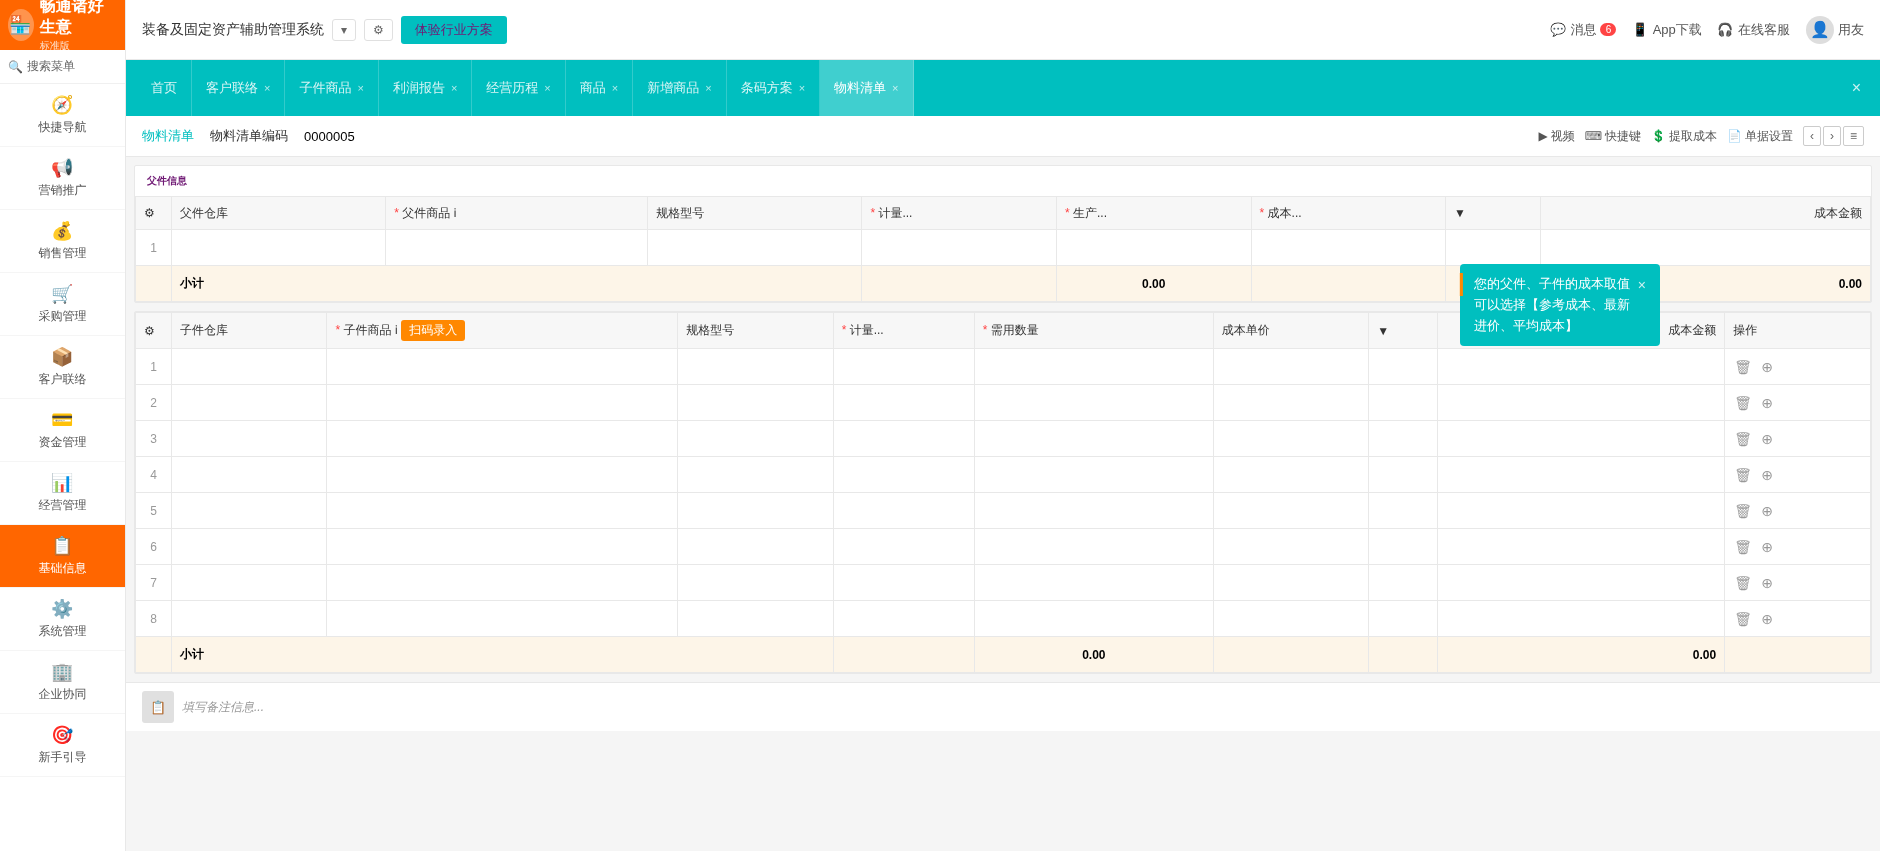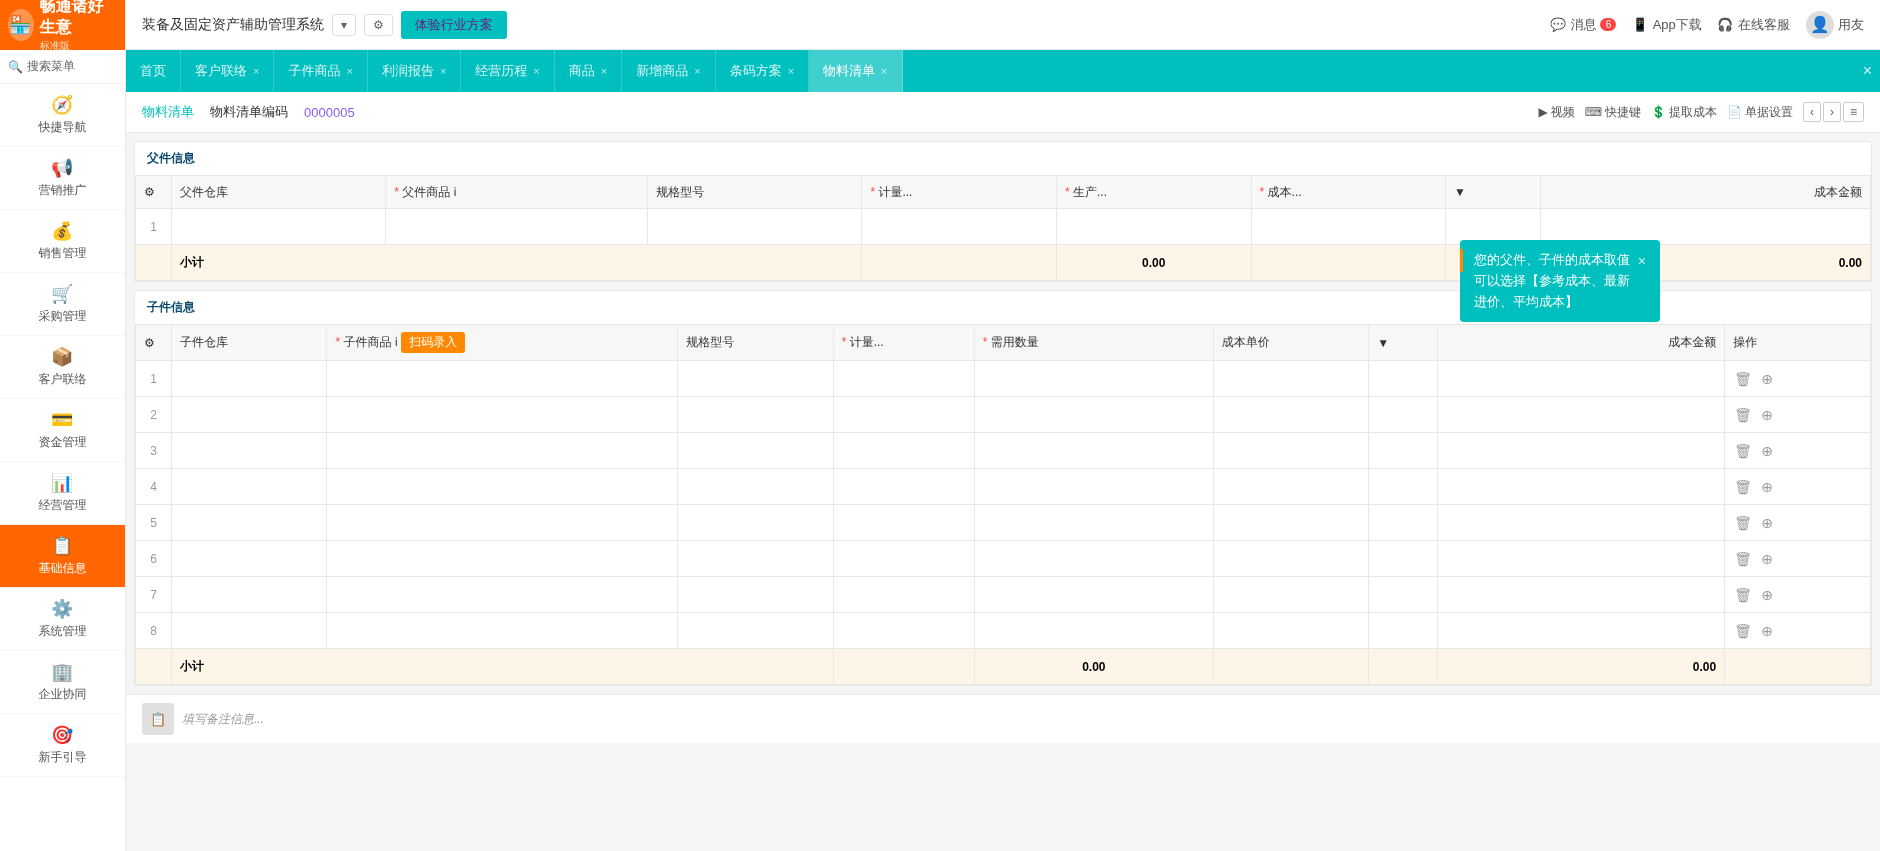--- a/index.html
+++ b/index.html
@@ -62,21 +62,21 @@
     .main-area {
       flex: 1;
       display: flex;
       flex-direction: column;
       overflow: hidden;
     }
 
     
     .top-header {
       background: #fff;
-      height: 50px;
+      height: 60px;
       display: flex;
       align-items: center;
       justify-content: space-between;
       padding: 0 16px;
       border-bottom: 1px solid #e8e8e8;
     }
     .header-left {
       display: flex;
       align-items: center;
       gap: 8px;
@@ -131,22 +131,22 @@
       align-items: center;
       justify-content: center;
       font-size: 16px;
     }
 
     
     .tab-bar {
       background: #00bfbf;
       display: flex;
       align-items: center;
-      height: 42px;
-      padding: 0 0;
+      height: 56px;
+      padding: 0 11px;
       overflow: hidden;
     }
     .tab-item {
       display: flex;
       align-items: center;
       height: 100%;
       padding: 0 14px;
       font-size: 13px;
       color: rgba(255,255,255,0.85);
       cursor: pointer;
@@ -202,23 +202,23 @@
     .page-actions-item {
       display: flex;
       align-items: center;
       gap: 3px;
       cursor: pointer;
     }
 
     
     .section { background: #fff; margin: 8px; border: 1px solid #e8e8e8; border-radius: 2px; }
     .section-title {
-      font-size: 12px;
+      font-size: 10px;
       font-weight: bold;
-      color: #0c4a6e;
+      color: #701a75;
       padding: 8px 12px;
     }
 
     
     .data-table {
       width: 100%;
       border-collapse: collapse;
       font-size: 12px;
     }
     .data-table th {
@@ -477,21 +477,21 @@
     </div>
   </div>
 
   <div class="content-area" style="position:relative;">
 
     <div class="page-header">
       <span class="page-breadcrumb">
         <span>物料清单</span>
       </span>
       <span style="color:#333;">物料清单编码</span>
-      <span style="color:#8b5cf6; font-weight:500;">0000005</span>
+      <span style="color:#000000; font-weight:500;">0000005</span>
       <div class="page-actions">
         <div class="page-actions-item">
           <span>▶</span>
           <span>视频</span>
         </div>
         <div class="page-actions-item">
           <span>⌨</span>
           <span>快捷键</span>
         </div>
         <div class="page-actions-item">
@@ -545,21 +545,20 @@
             <td style="text-align:center;"><span></span><span>0.00</span></td>
             <td></td>
             <td></td>
             <td style="text-align:right;"><span>0.00</span></td>
           </tr>
         </tbody>
       </table>
     </div>
 
     <div class="section">
-      <div class="section-title">子件信息</div>
       <table class="data-table">
         <thead>
           <tr>
             <th class="col-settings">⚙</th>
             <th><span>子件仓库</span></th>
             <th>
               <span class="required-star">*</span>
               <span>子件商品</span>
               <span>ℹ</span>
               <button class="scan-btn">扫码录入</button>

